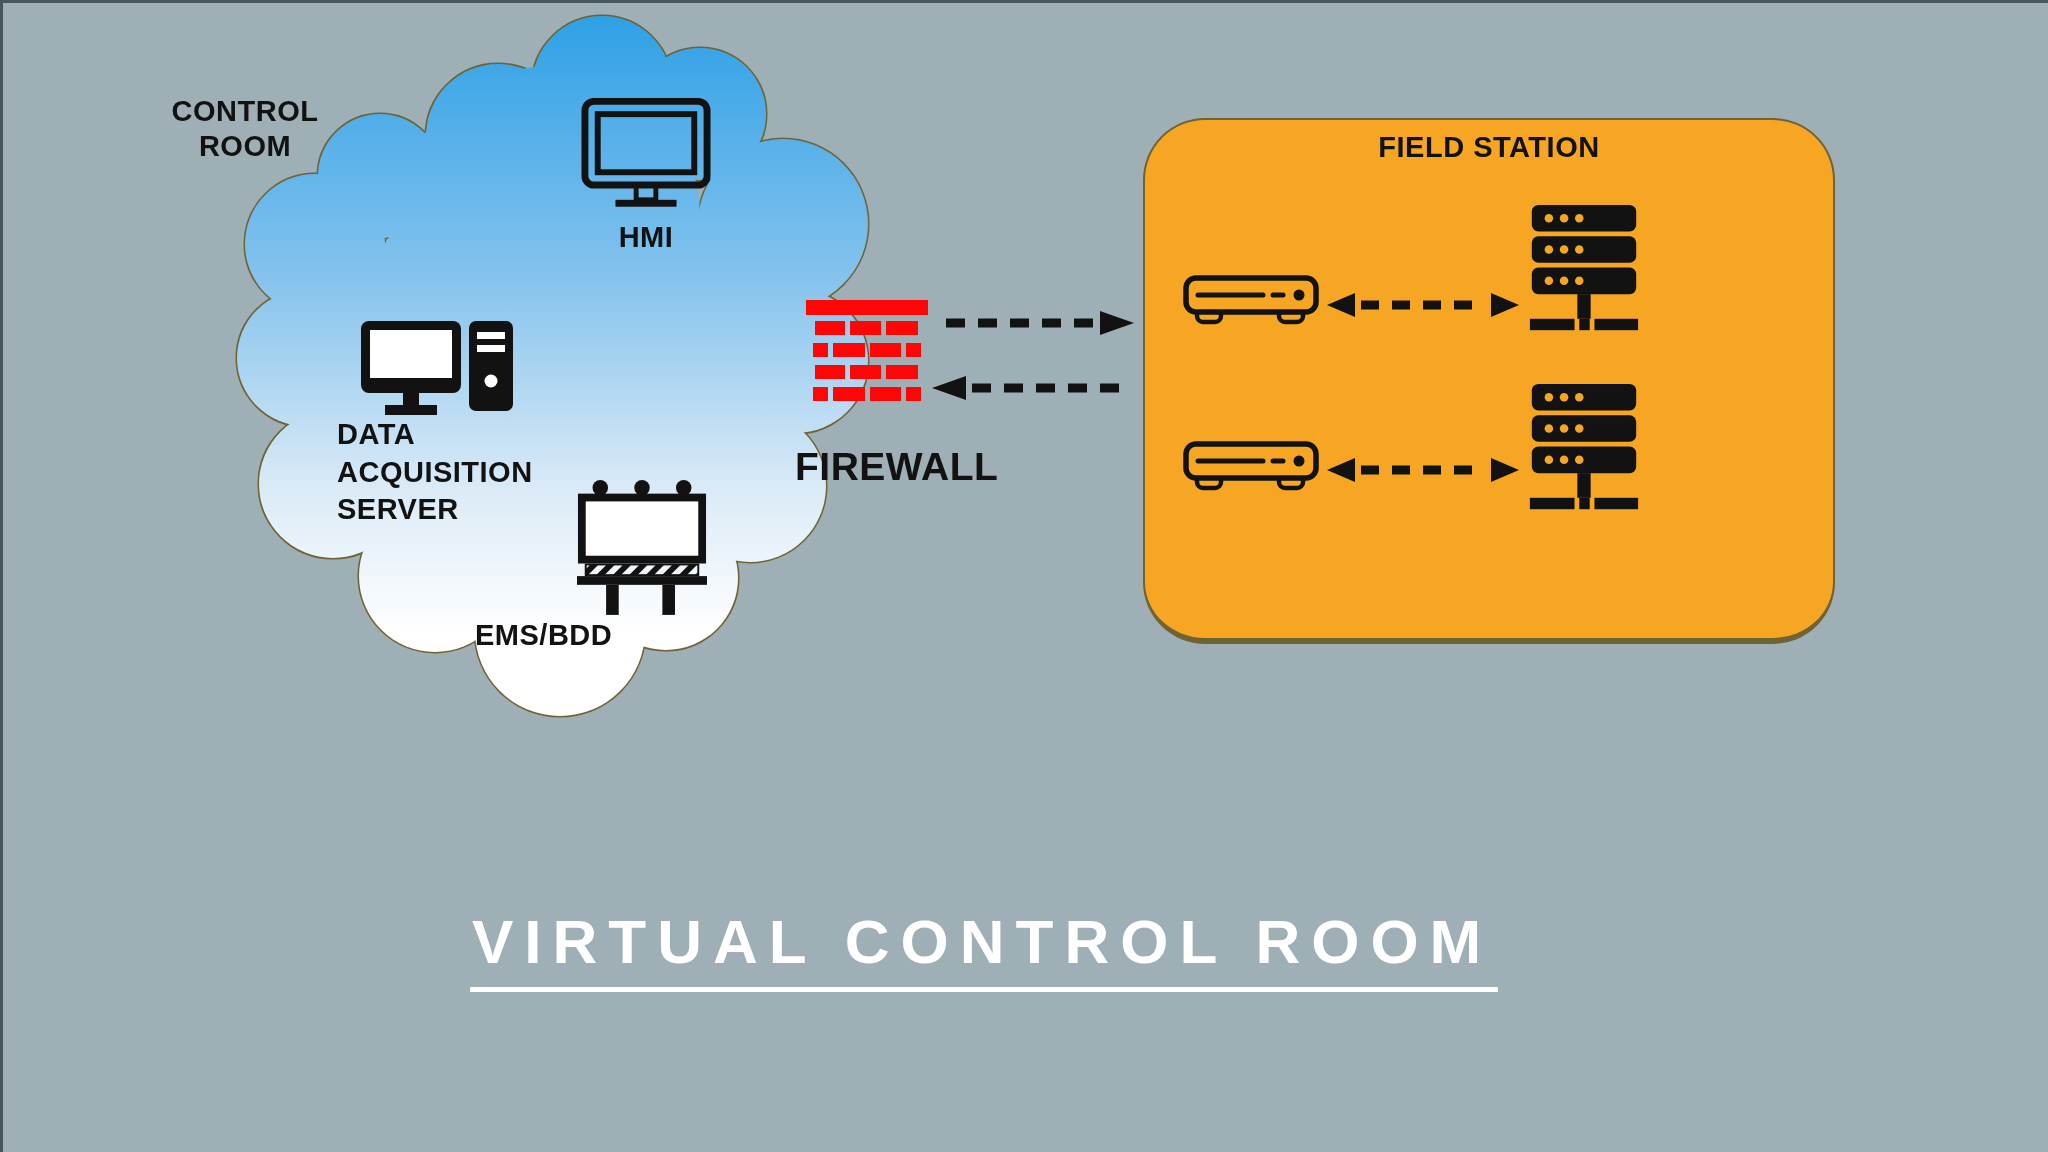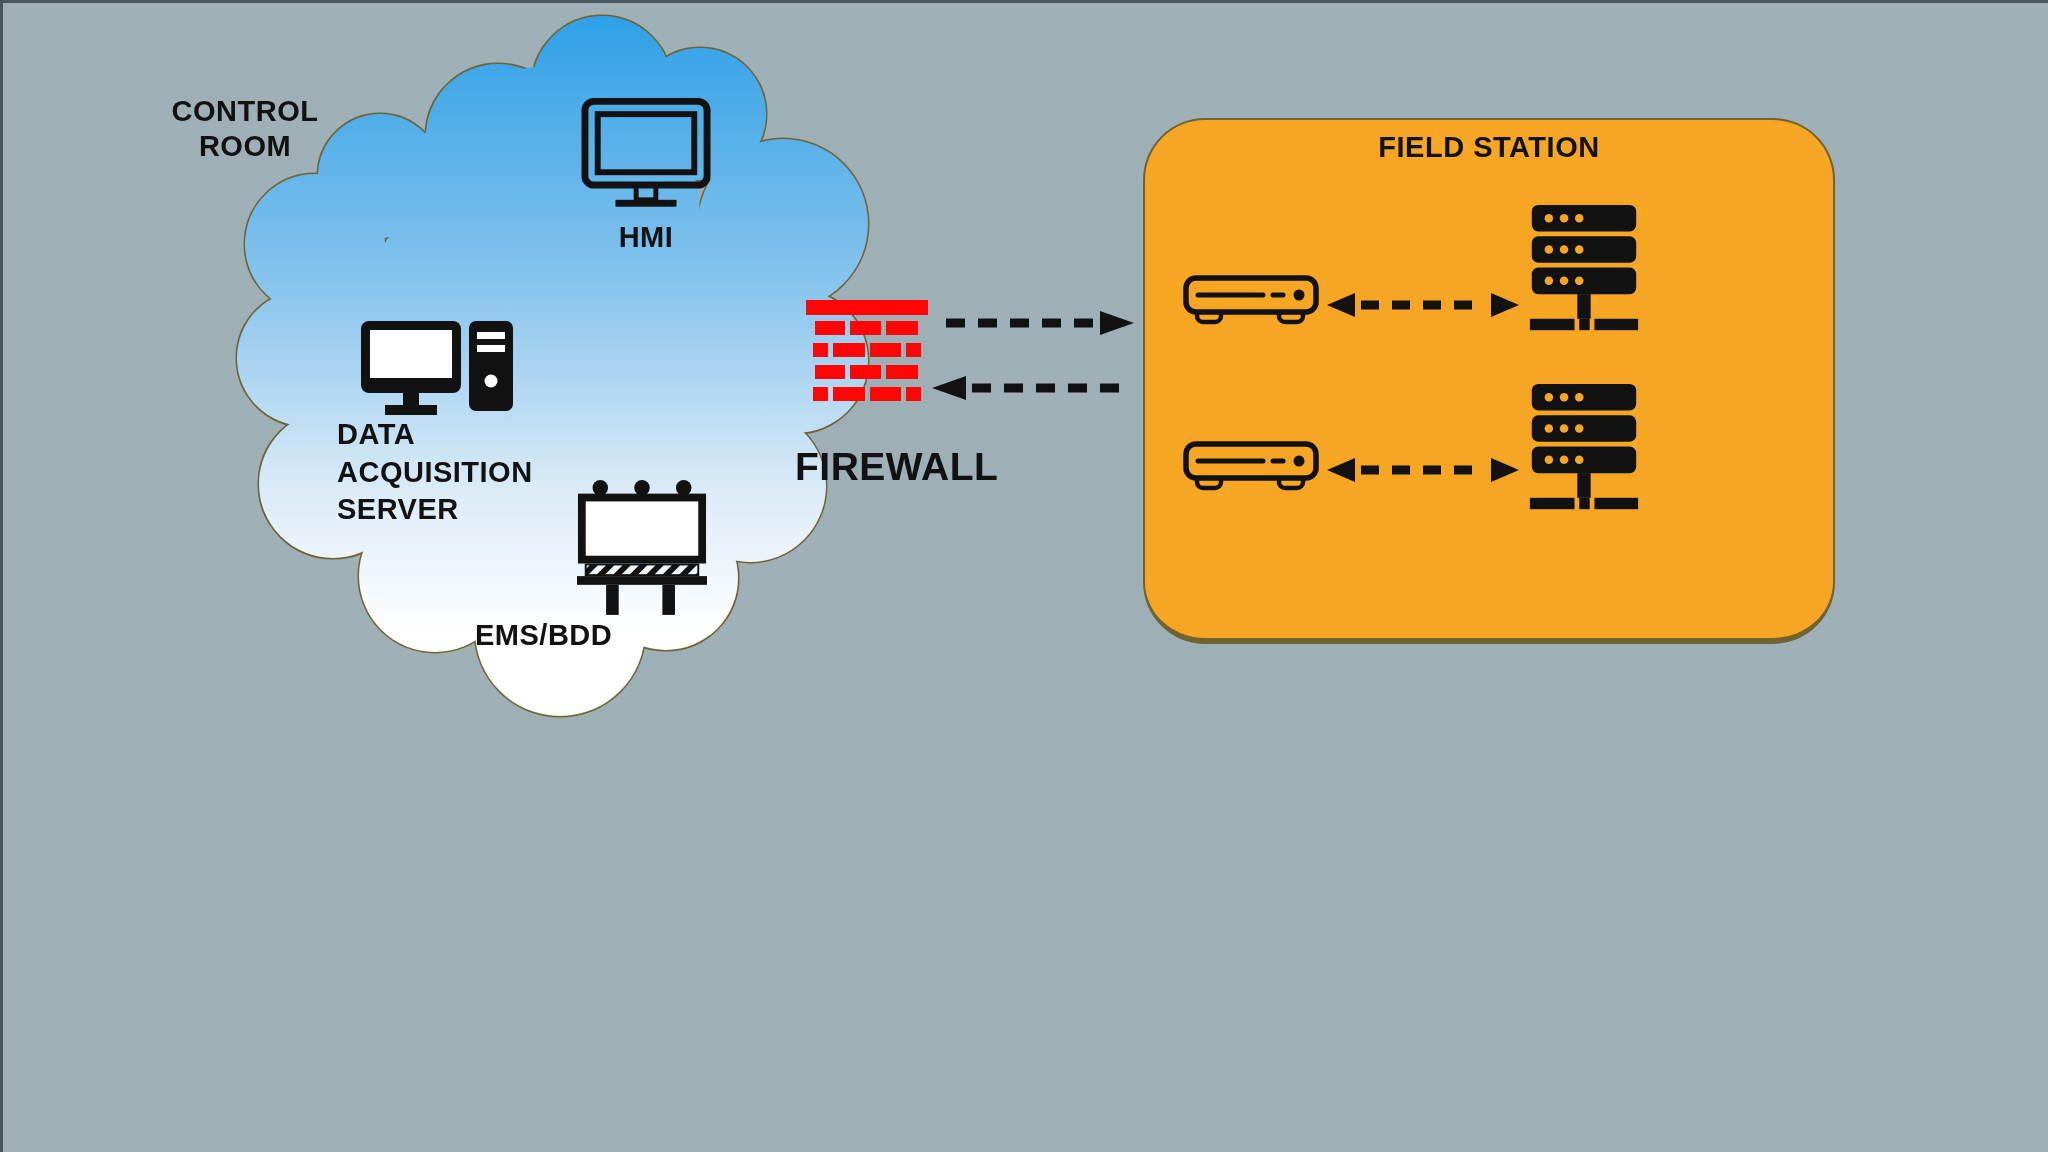--- a/index.html
+++ b/index.html
@@ -255,13 +255,14 @@
       <circle cx="22" cy="47" r="4.5"></circle>
         <circle cx="38" cy="47" r="4.5"></circle>
         <circle cx="54" cy="47" r="4.5"></circle>
       <circle cx="22" cy="80" r="4.5"></circle>
         <circle cx="38" cy="80" r="4.5"></circle>
         <circle cx="54" cy="80" r="4.5"></circle>
     </g>
   </svg>
 
 
+  <div class="abs main-title">VIRTUAL CONTROL ROOM</div>
 </div>
 
 </body></html>

